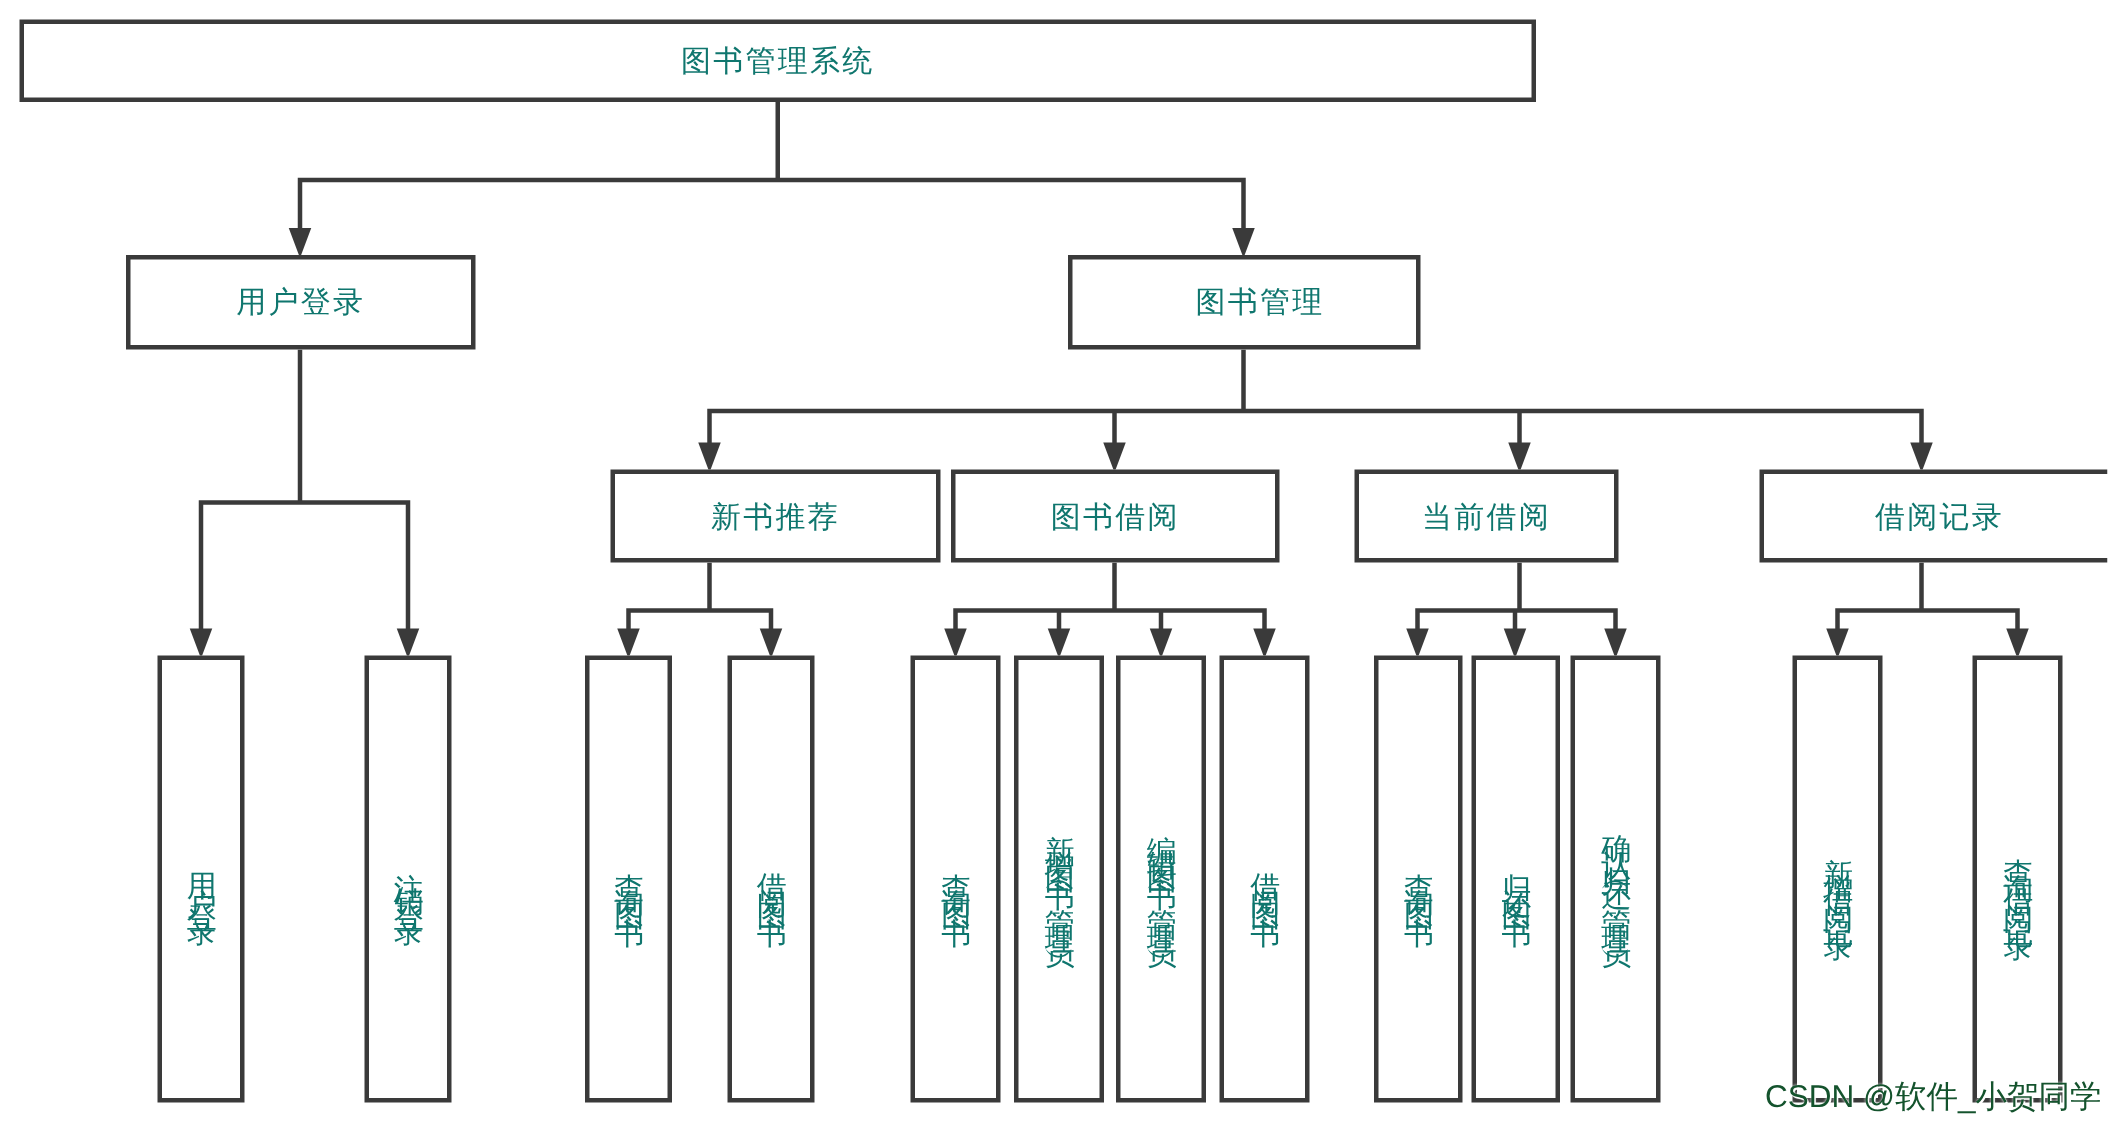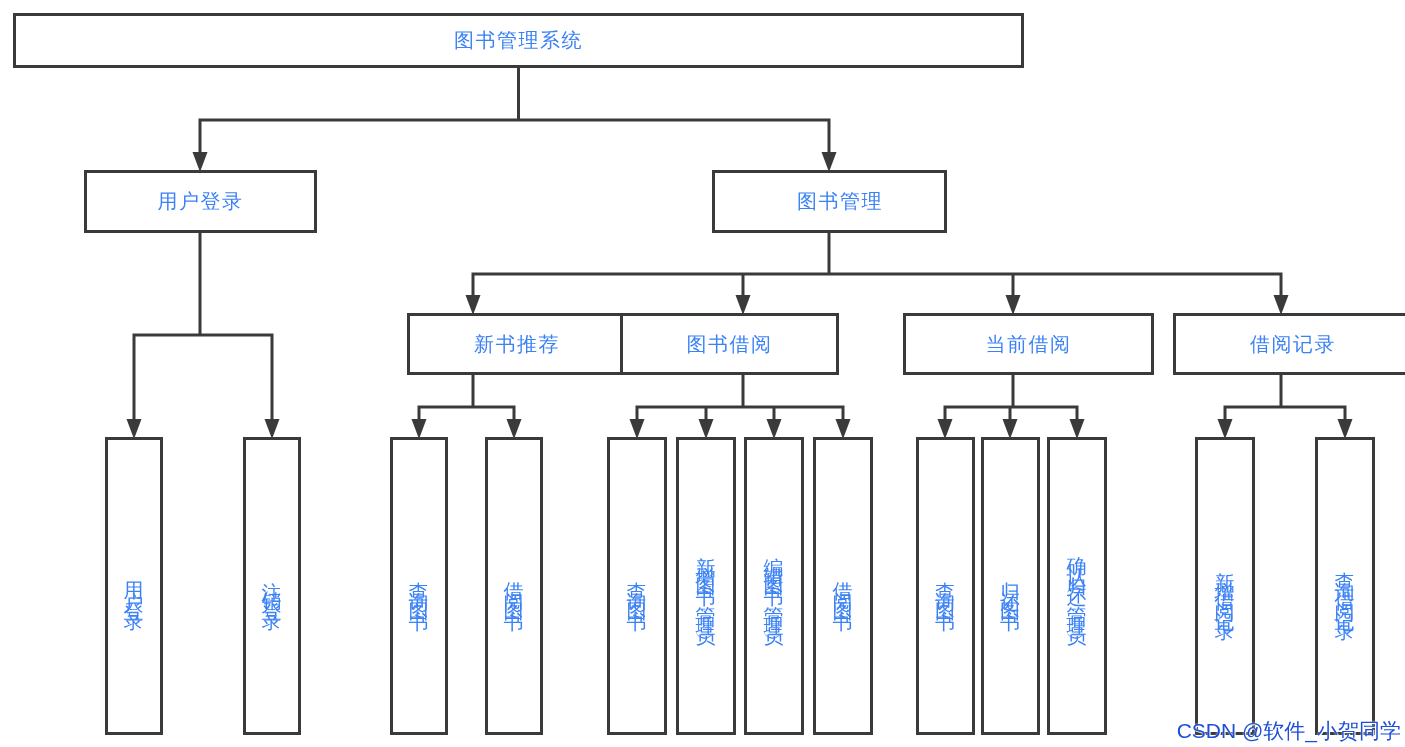--- a/index.html
+++ b/index.html
@@ -18,21 +18,21 @@
     z-index: 1;
   }
   .box {
     position: absolute;
     box-sizing: border-box;
     border: 3px solid #3a3a3a;
     background: #ffffff;
     display: flex;
     align-items: center;
     justify-content: center;
-    color: #3b82f6;
+    color: #0f766e;
     z-index: 2;
   }
   .hlabel {
     font-size: 20px;
     letter-spacing: 1.5px;
     white-space: nowrap;
   }
   .root  { left: 13px;  top: 13px;  width: 1011px; height: 55px; }
   .lvl2  { top: 170px; height: 63px; }
   .lvl3  { top: 313px; height: 62px; }
@@ -43,21 +43,21 @@
     font-size: 20px;
     letter-spacing: 10px;
     line-height: 1;
     white-space: nowrap;
   }
   .watermark {
     position: absolute;
     right: 4px;
     bottom: 2px;
     font-size: 21px;
-    color: #1d4ed8;
+    color: #14532d;
     text-shadow: 0 0 2px #ffffff, 1px 1px 0 #ffffff;
     z-index: 3;
     white-space: nowrap;
   }
 </style>
 </head>
 <body>
 
 <div class="canvas">
 
@@ -101,24 +101,24 @@
   <div class="box lvl2" style="left:84px; width:233px;">
     <span class="hlabel">用户登录</span>
   </div>
   <div class="box lvl2" style="left:712px; width:235px;padding-left:21px;">
     <span class="hlabel">图书管理</span>
   </div>
 
   <div class="box lvl3" style="left:363px; width:220px;margin-left:44px;">
     <span class="hlabel">新书推荐</span>
   </div>
-  <div class="box lvl3" style="left:620px; width:219px;">
+  <div class="box lvl3" style="left:634px; width:219px;">
     <span class="hlabel">图书借阅</span>
   </div>
-  <div class="box lvl3" style="left:903px; width:251px;">
+  <div class="box lvl3" style="left:903px; width:176px;">
     <span class="hlabel">当前借阅</span>
   </div>
   <div class="box lvl3" style="left:1173px; width:240px;">
     <span class="hlabel">借阅记录</span>
   </div>
 
   <div class="box leaf" style="left:105px; width:58px;">
     <span class="vtext">用户登录</span>
   </div>
   <div class="box leaf" style="left:243px; width:58px;">

